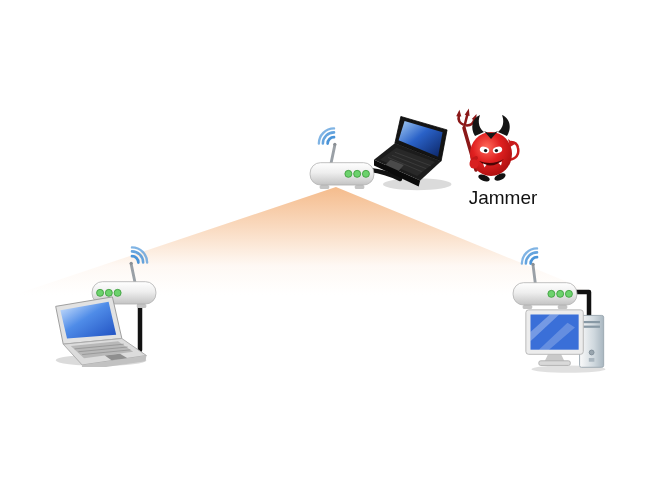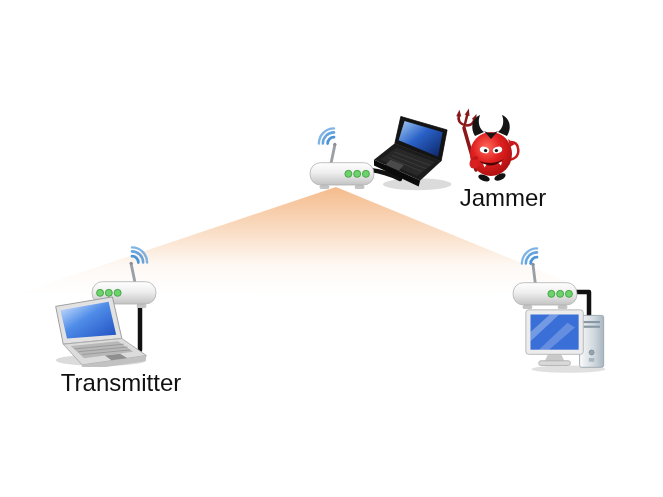--- a/index.html
+++ b/index.html
@@ -15,21 +15,21 @@
     background:linear-gradient(180deg,
       rgba(244,184,134,0.95) 0%,
       rgba(247,203,166,0.62) 40%,
       rgba(252,232,216,0.28) 68%,
       rgba(255,255,255,0) 93%);
   }
   .cables{position:absolute;left:0;top:0;z-index:2;}
   .icon{z-index:3;}
   .node-label{
     z-index:4;text-align:center;color:#111111;
-    font-size:24px;line-height:34px;letter-spacing:0px;
+    font-size:19px;line-height:34px;letter-spacing:0px;
   }
   .mirror{transform:scaleX(-1);}
 </style>
 </head>
 <body>
 
 <div id="canvas">
 
   <div class="beam"></div>
 
@@ -165,21 +165,20 @@
       <polygon points="6,14 66,4 76,48 14,54" fill="#e2e2e2" stroke="#9b9b9b"></polygon>
       <polygon points="11,18 62,9 70,44 18,48" fill="url(#gScreenBlue)"></polygon>
       <polygon points="14,54 76,48 102,66 34,76" fill="#dcdcdc" stroke="#ababab"></polygon>
       <polygon points="22,56 72,51 88,62 36,69" fill="#b8b8b8"></polygon>
       <path d="M 26 59 L 78 54 M 30 62 L 82 57 M 34 65 L 85 60" stroke="#989898" stroke-width="1" fill="none"></path>
       <polygon points="58,66 74,64 82,69 65,71" fill="#8f8f8f"></polygon>
       <polygon points="34,76 102,66 101,72 33,82" fill="#c2c2c2"></polygon>
     </svg>
   </div>
 
-  <div class="abs node-label" style="left:21px;top:366px;width:200px">Transmitter</div>
 
   <div class="abs icon" style="left:505px;top:246px;width:80px;height:67px">
     <svg width="80" height="67" viewBox="0 0 100 84">
       <g stroke="#4a94d8" fill="none" stroke-linecap="round">
         <path d="M 32 22 A 8 8 0 0 1 40 14" stroke-width="3.4"></path>
         <path d="M 26 22 A 14 14 0 0 1 40 8" stroke-width="3.2" opacity="0.85"></path>
         <path d="M 21 22 A 19 19 0 0 1 40 3" stroke-width="3" opacity="0.7"></path>
       </g>
       <path d="M 38 48 L 35 24" stroke="#9aa0a6" stroke-width="3.6" stroke-linecap="round"></path>
       <circle cx="35" cy="23" r="2" fill="#8a8f94"></circle>

